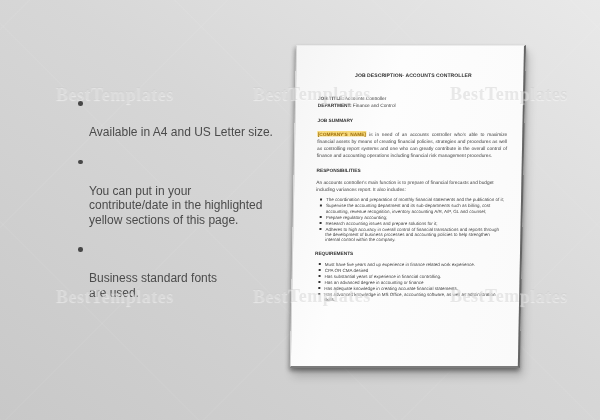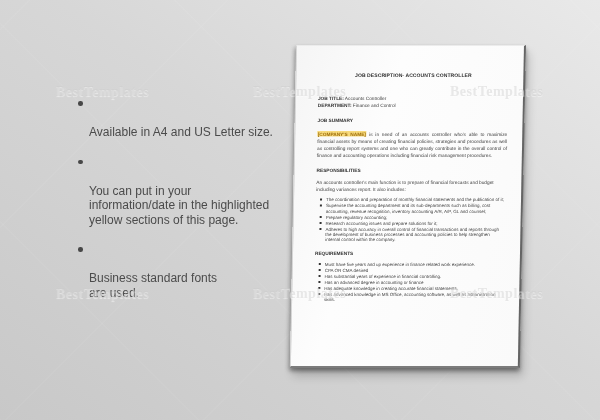--- a/index.html
+++ b/index.html
@@ -7,21 +7,21 @@
     position:relative;width:600px;height:420px;overflow:hidden;
     background:
       repeating-linear-gradient(45deg, rgba(255,255,255,0.045) 0 1px, rgba(255,255,255,0) 1px 140px),
       repeating-linear-gradient(-45deg, rgba(255,255,255,0.045) 0 1px, rgba(255,255,255,0) 1px 140px),
       linear-gradient(to bottom left, #e9e9e9 0%, #d7d7d7 45%, #c8c8c8 100%);
     font-family:"Liberation Sans", sans-serif;
   }
   
   .wm{
     position:absolute;z-index:5;
-    font-family:"Liberation Serif", serif;font-weight:bold;font-size:14px;
+    font-family:"Liberation Serif", serif;font-weight:bold;font-size:18px;
     color:rgba(200,200,200,0.40);
     text-shadow:0 1px 1px rgba(255,255,255,0.5);
     letter-spacing:0.5px;pointer-events:none;user-select:none;
   }
   .wm.r1{top:84px}.wm.r2{top:286px}
   .wm.c1{left:56px}.wm.c2{left:253px}.wm.c3{left:450px}
   
   .promo{
     position:absolute;left:78px;top:96px;width:232px;margin:0;padding:0;list-style:none;
   }
@@ -84,21 +84,21 @@
   <ul class="promo">
 
       <li>
         <span class="dot"></span>
         <span>Available in A4 and US Letter size.</span>
       </li>
 
       <li>
         <span class="dot"></span>
         <span>You can put in your
-information/date in the highlighted
+contribute/date in the highlighted
 yellow sections of this page.</span>
       </li>
 
 
       <li>
         <span class="dot"></span>
         <span>Business standard fonts
 are used.</span>
       </li>
     </ul>

